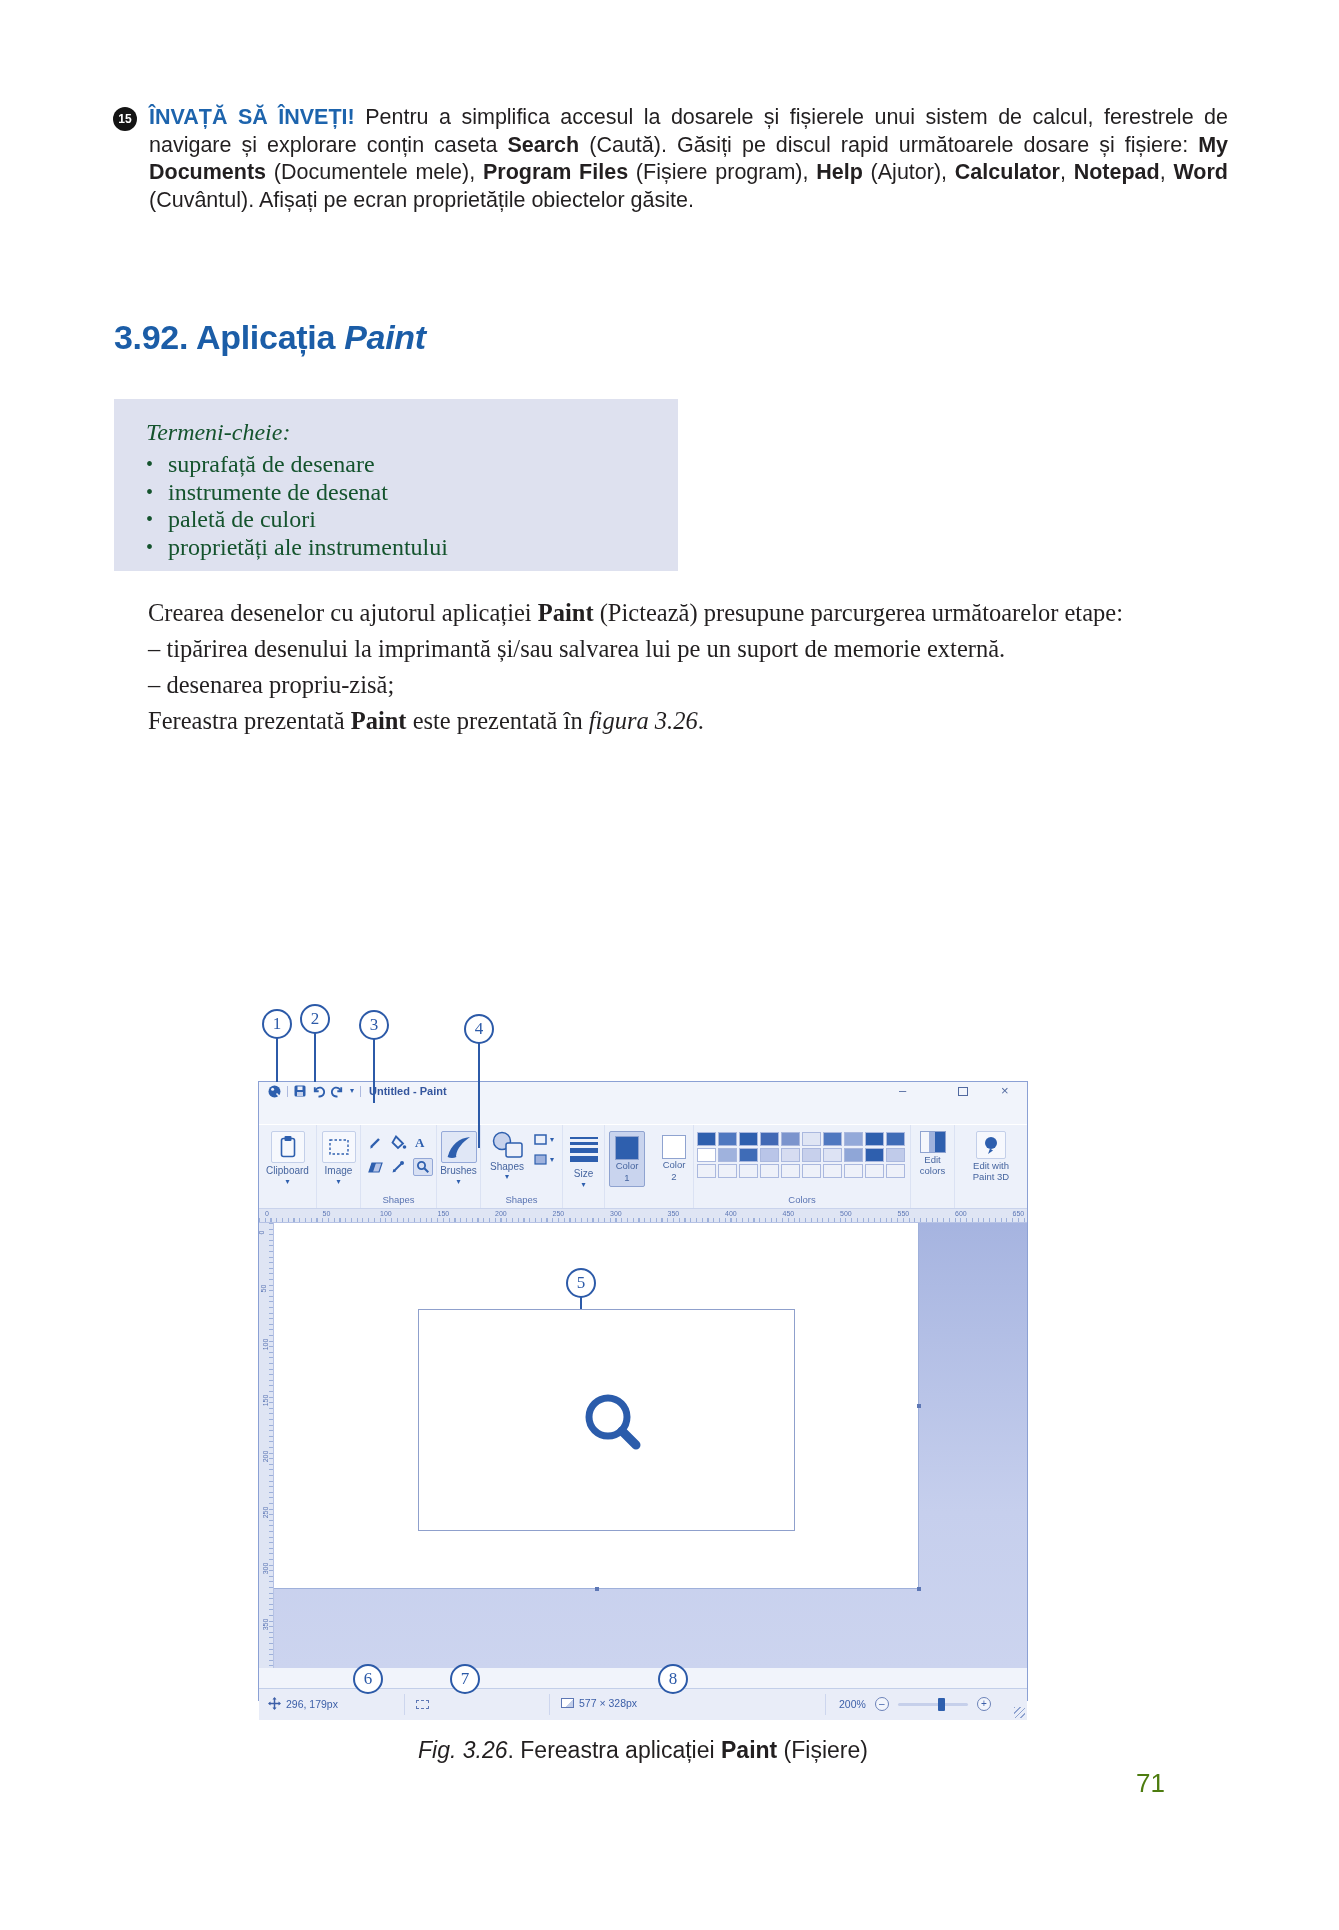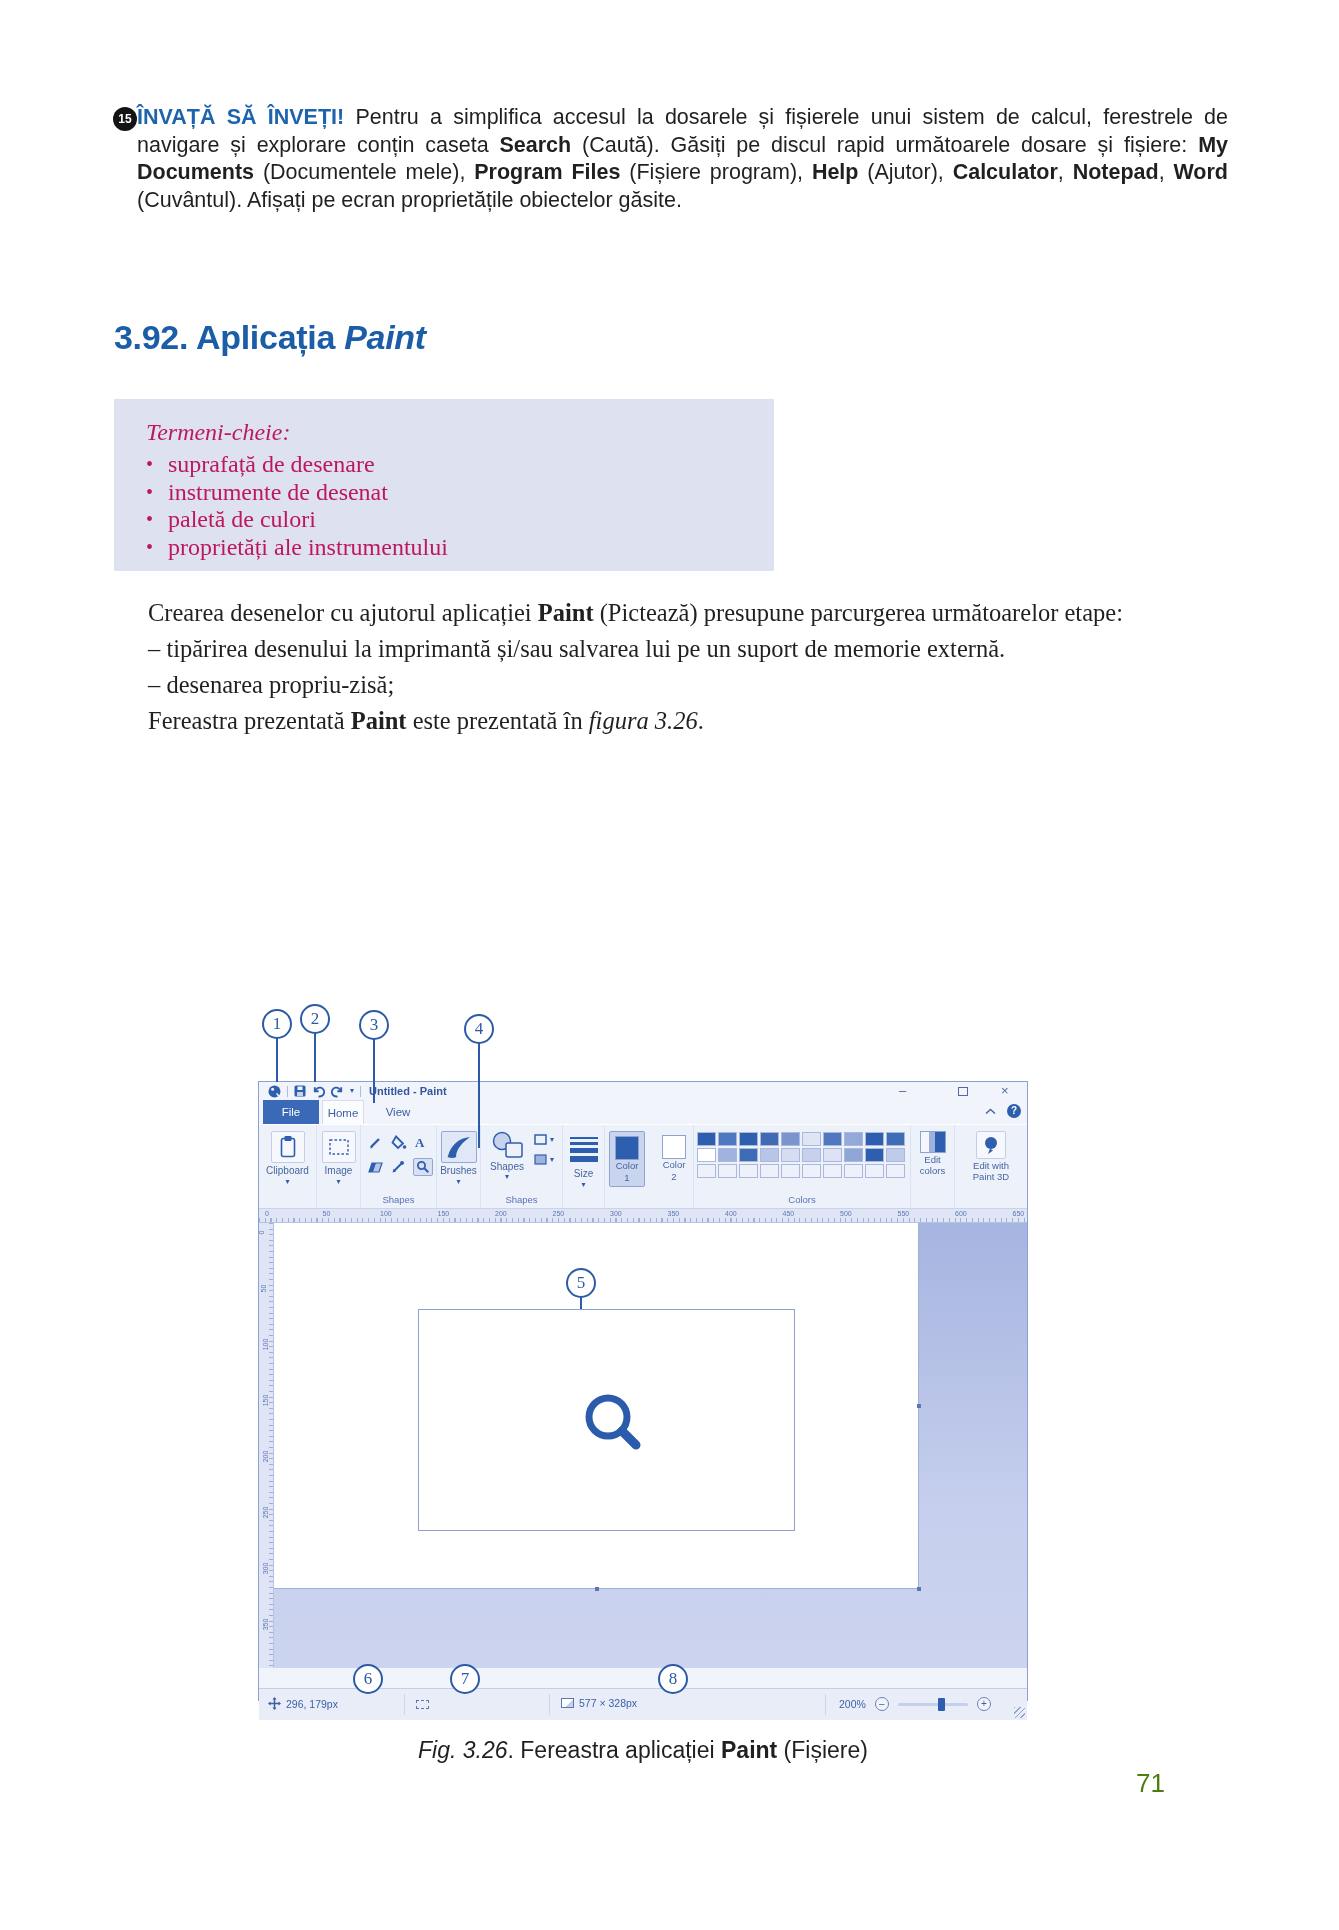--- a/index.html
+++ b/index.html
@@ -1,29 +1,29 @@
 <!DOCTYPE html>
 <html><head>
 <meta charset="utf-8">
 <style>
   *{margin:0;padding:0;box-sizing:border-box}
   html,body{background:#fff}
   body{width:1339px;height:1930px;position:relative;font-family:"Liberation Serif","DejaVu Serif",serif;color:#221f20;overflow:hidden}
   .b{font-weight:bold}.i{font-style:italic}
   
-  .note{position:absolute;top:104px;left:113px;width:1115px;display:flex;}
+  .note{position:absolute;top:104px;left:113px;width:1115px;display:flex;gap:12px}
   .badge{width:24px;height:24px;border-radius:50%;background:#141414;color:#fff;
          font:bold 12px/24px "Liberation Sans","DejaVu Sans",sans-serif;text-align:center;flex:none;margin-top:3px}
   .note-text{font-family:"Liberation Sans","DejaVu Sans",sans-serif;font-size:21.5px;line-height:27.5px;text-align:justify}
   .note-lead{color:#1d64ad;font-weight:bold}
   
   .heading{position:absolute;top:318px;left:114px;font-family:"Liberation Sans","DejaVu Sans",sans-serif;
            font-size:34px;font-weight:bold;color:#1b5da7;letter-spacing:-.3px}
   
-  .keybox{position:absolute;top:399px;left:114px;width:660px;height:172px;background:#dee1ef;padding:20px 20px 0 32px;font-size:24px;color:#be185d}
+  .keybox{position:absolute;top:399px;left:114px;width:564px;height:172px;background:#dee1ef;padding:20px 20px 0 32px;font-size:24px;color:#14532d}
   .kb-title{font-style:italic;margin-bottom:5px}
   .kb-item{display:flex;gap:15px;line-height:27.5px}
   .kb-bullet{font-size:20px;line-height:27.5px}
   
   .bodytext{position:absolute;top:595px;left:110px;width:1116px;font-size:24.5px;line-height:36px;text-align:justify}
   .p-ind{text-indent:38px}
   
   .co{position:absolute;width:30px;height:30px;border-radius:50%;background:#fff;border:2px solid #2c5aa8;
       color:#2c5aa8;font:17px/26px "Liberation Serif","DejaVu Serif",serif;text-align:center;z-index:6}
   .cline{position:absolute;width:2px;background:#2c5aa8;z-index:5}
@@ -180,31 +180,20 @@
         </svg>
     </span>
     <span class="caret">▾</span>
     <span class="qsep"></span>
     <span class="wtitle">Untitled - Paint</span>
     <span class="wbtn" style="left:640px">–</span>
     <span class="maxbox" style="left:699px"></span>
     <span class="wbtn" style="left:742px">×</span>
   </div>
 
-  <div class="tabbar">
-    <div class="tab tab-file">File</div>
-    <div class="tab tab-home">Home</div>
-    <div class="tab tab-view">View</div>
-    <span class="rib-chev">
-      <svg width="11" height="7">
-          <polyline points="1,5.5 5.5,1.5 10,5.5" fill="none" stroke="#51699f" stroke-width="1.6"></polyline>
-        </svg>
-    </span>
-    <span class="helpdot">?</span>
-  </div>
 
   <div class="ribbon">
 
     <div class="rgroup" style="left:0;width:58px">
       <div class="bigbtn">
         <span class="iconbox" style="width:34px;height:32px">
           <svg width="18" height="24">
               <rect x="2.5" y="3.5" width="13" height="18" rx="2" fill="none" stroke="#2e5fae" stroke-width="1.6"></rect>
               <rect x="5.5" y="1" width="7" height="5" rx="1" fill="#2e5fae"></rect>
             </svg>

